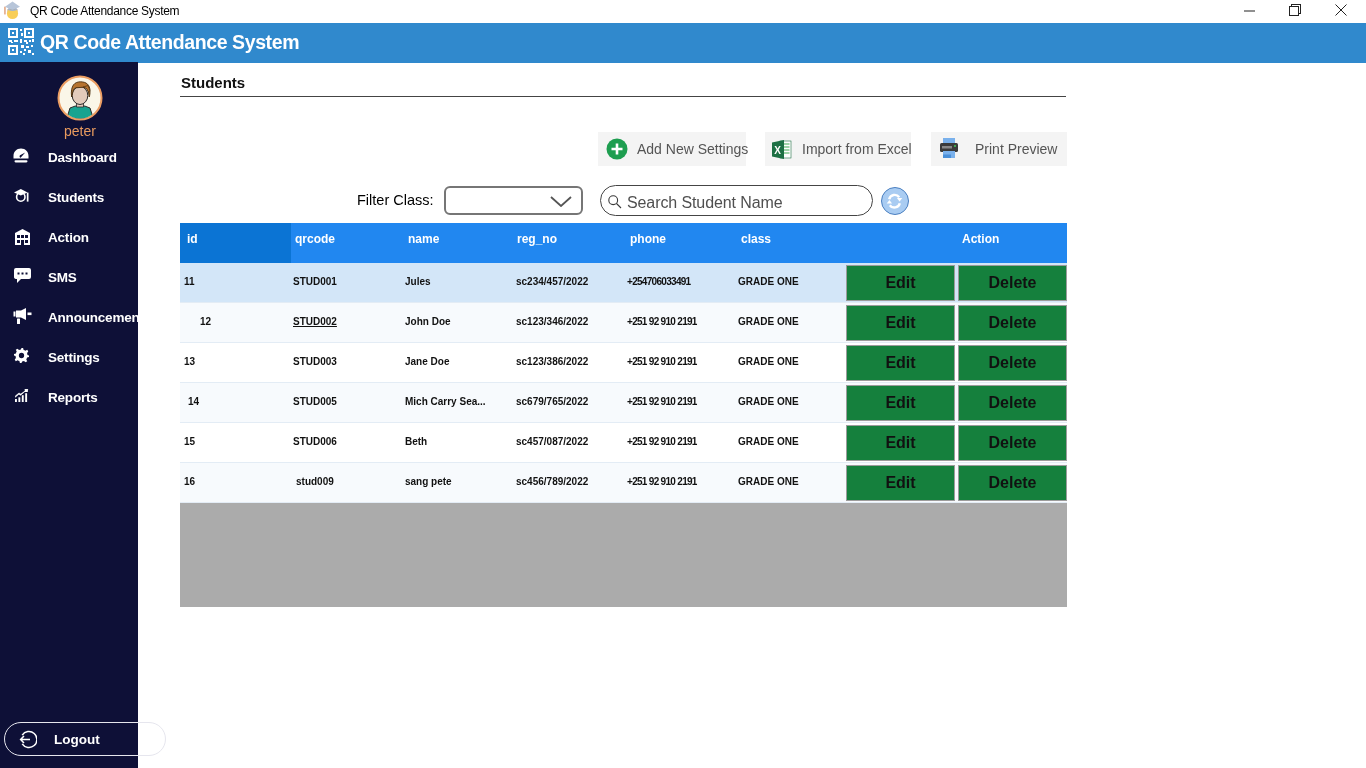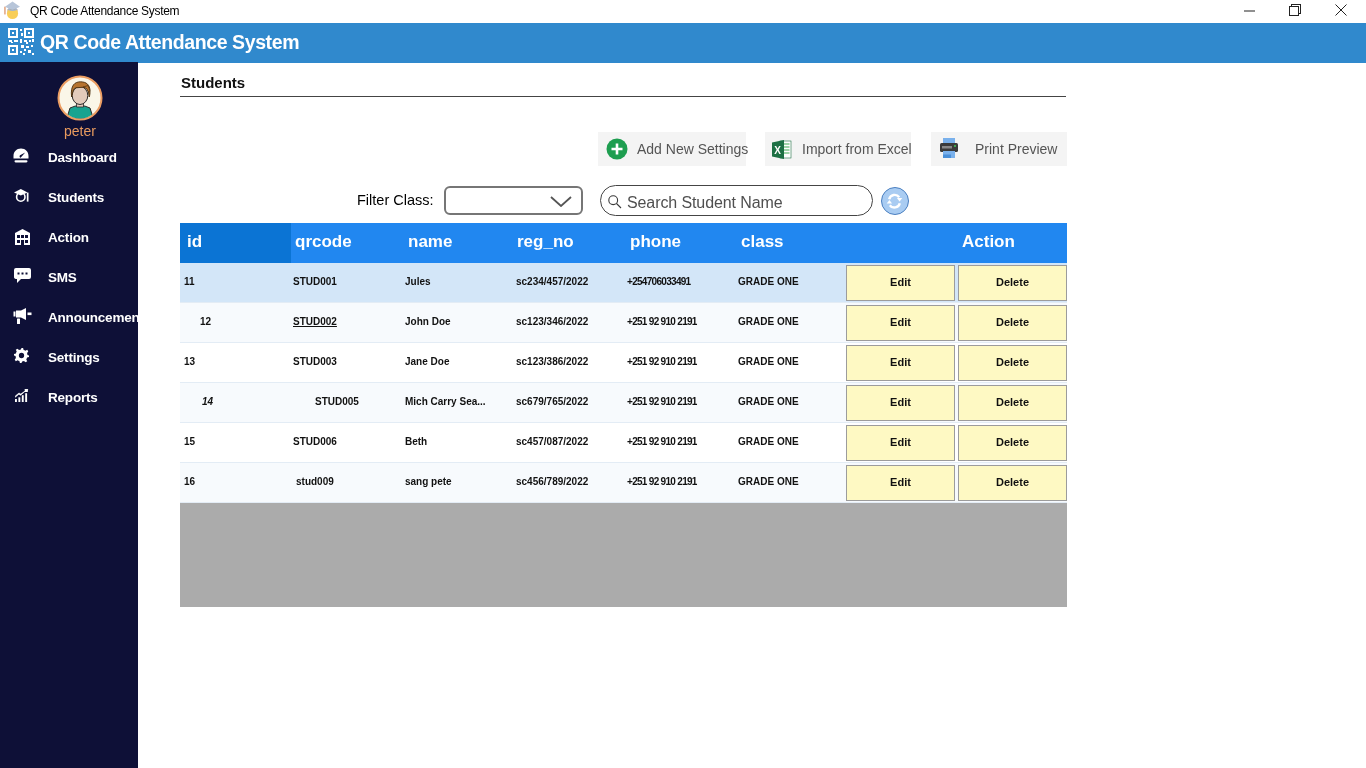--- a/index.html
+++ b/index.html
@@ -24,25 +24,25 @@
 
 #filterlabel { position:absolute; left:357px; top:192px; font-size:14.5px; color:#000; }
 #combo { position:absolute; left:444px; top:186px; width:139px; height:29px; border:2px solid #767676; border-radius:6px; background:#fff; }
 #searchbox { position:absolute; left:600px; top:185px; width:273px; height:31px; border:1.5px solid #454545; border-radius:15.5px; background:#fff; }
 #searchph { position:absolute; left:26px; top:8px; font-size:16px; color:#4f4f4f; letter-spacing:-0.1px; white-space:nowrap; }
 #refresh { position:absolute; left:881px; top:187px; width:28px; height:28px; border-radius:50%; background:#a9ccf2; border:1.5px solid #4a7fc0; }
 
 #tbl { position:absolute; left:180px; top:223px; width:887px; height:384px; background:#ababab; }
 #thead { position:absolute; left:0; top:0; width:887px; height:40px; background:#2187f0; }
 #thid { position:absolute; left:0; top:0; width:111px; height:40px; background:#0b74d4; }
-.hcell { position:absolute; top:9px; color:#fff; font-size:17px; font-weight:bold; }
+.hcell { position:absolute; top:9px; color:#fff; font-size:12px; font-weight:bold; }
 .row { position:absolute; left:0; width:887px; height:40px; border-bottom:1px solid #e3ecf5; box-sizing:border-box; }
 .cell { position:absolute; top:13px; font-size:10px; font-weight:bold; color:#111; }
-.btncell { position:absolute; top:2px; height:36px; background:#fef9c3; border:1px solid #9c9c9c;
-  text-align:center; font-size:11px; font-weight:bold; color:#111; line-height:33px; }
+.btncell { position:absolute; top:2px; height:36px; background:#15803d; border:1px solid #9c9c9c;
+  text-align:center; font-size:16px; font-weight:bold; color:#111; line-height:33px; }
 
 #logout { position:absolute; left:4px; top:660px; width:162px; height:34px; border:1.5px solid #e6e6ee; border-radius:17px; }
 #logouttext { position:absolute; left:49px; top:9px; color:#fff; font-weight:bold; font-size:13.5px; }
 </style>
 </head>
 <body>
 <div id="titlebar">
   <svg class="abs" style="left:3px;top:1px" width="17" height="20" viewBox="0 0 17 20">
     <rect x="1.3" y="5.5" width="1.3" height="8" rx="0.6" fill="#dd9468"></rect>
     <circle cx="9.5" cy="12.5" r="5.6" fill="#f8ce58"></circle>
@@ -153,20 +153,27 @@
 
   <svg class="abs" style="left:15px;top:327px" width="14" height="13" viewBox="0 0 14 13" fill="#fff">
     <rect x="0" y="10" width="1.9" height="3"></rect>
     <rect x="3.4" y="8.3" width="1.9" height="4.7"></rect>
     <rect x="6.8" y="6.2" width="1.9" height="6.8"></rect>
     <rect x="10.2" y="4.2" width="1.9" height="8.8"></rect>
     <path d="M0.3 8.2 L3.9 5.2 L5.6 6.2 L10.5 1.9 L11.6 3 L12.8 0.2 L9.8 0.6 L10.9 1.5 L5.7 5 L4 4 L0.3 7 Z" stroke="#fff" stroke-width="0.6"></path>
     <rect x="9.8" y="0.2" width="3" height="2.8"></rect>
   </svg>
 
+  <div id="logout">
+    <svg class="abs" style="left:13px;top:7px" width="19" height="19" viewBox="0 0 19 19" fill="none" stroke="#fff" stroke-width="1.5">
+      <path d="M4.2 5.2 A8 8 0 1 1 4.2 13.8"></path>
+      <path d="M2.6 9.5 L12 9.5 M6 6 L2.6 9.5 L6 13"></path>
+    </svg>
+    <span id="logouttext">Logout</span>
+  </div>
 </div>
 
 <div id="heading">Students</div>
 <div id="hrule"></div>
 
 <div class="toolbtn" style="left:598px;width:148px">
   <svg class="abs" style="left:8px;top:6px" width="22" height="22" viewBox="0 0 22 22">
     <circle cx="11" cy="11" r="10.5" fill="#1e9e50"></circle>
     <path d="M11 5.5 V16.5 M5.5 11 H16.5" stroke="#fff" stroke-width="2.6"></path>
   </svg>
@@ -253,22 +260,22 @@
       <div class="cell" style="left:4px;">13</div>
       <div class="cell" style="left:113px;">STUD003</div>
       <div class="cell" style="left:225px;">Jane Doe</div>
       <div class="cell" style="left:336px;">sc123/386/2022</div>
       <div class="cell" style="left:447px;letter-spacing:-0.7px;">+251 92 910 2191</div>
       <div class="cell" style="left:558px;">GRADE ONE</div>
       <div class="btncell" style="left:666px;width:109px">Edit</div>
       <div class="btncell" style="left:778px;width:109px">Delete</div>
     </div>
   <div class="row" style="top:160px;background:#f7fafd">
-      <div class="cell" style="left:22px;font-style:italic;">14</div>
-      <div class="cell" style="left:113px;margin-left:22px;">STUD005</div>
+      <div class="cell" style="left:8px;">14</div>
+      <div class="cell" style="left:113px;">STUD005</div>
       <div class="cell" style="left:225px;">Mich Carry Sea...</div>
       <div class="cell" style="left:336px;">sc679/765/2022</div>
       <div class="cell" style="left:447px;letter-spacing:-0.7px;">+251 92 910 2191</div>
       <div class="cell" style="left:558px;">GRADE ONE</div>
       <div class="btncell" style="left:666px;width:109px">Edit</div>
       <div class="btncell" style="left:778px;width:109px">Delete</div>
     </div>
   <div class="row" style="top:200px;background:#ffffff">
       <div class="cell" style="left:4px;">15</div>
       <div class="cell" style="left:113px;">STUD006</div>

